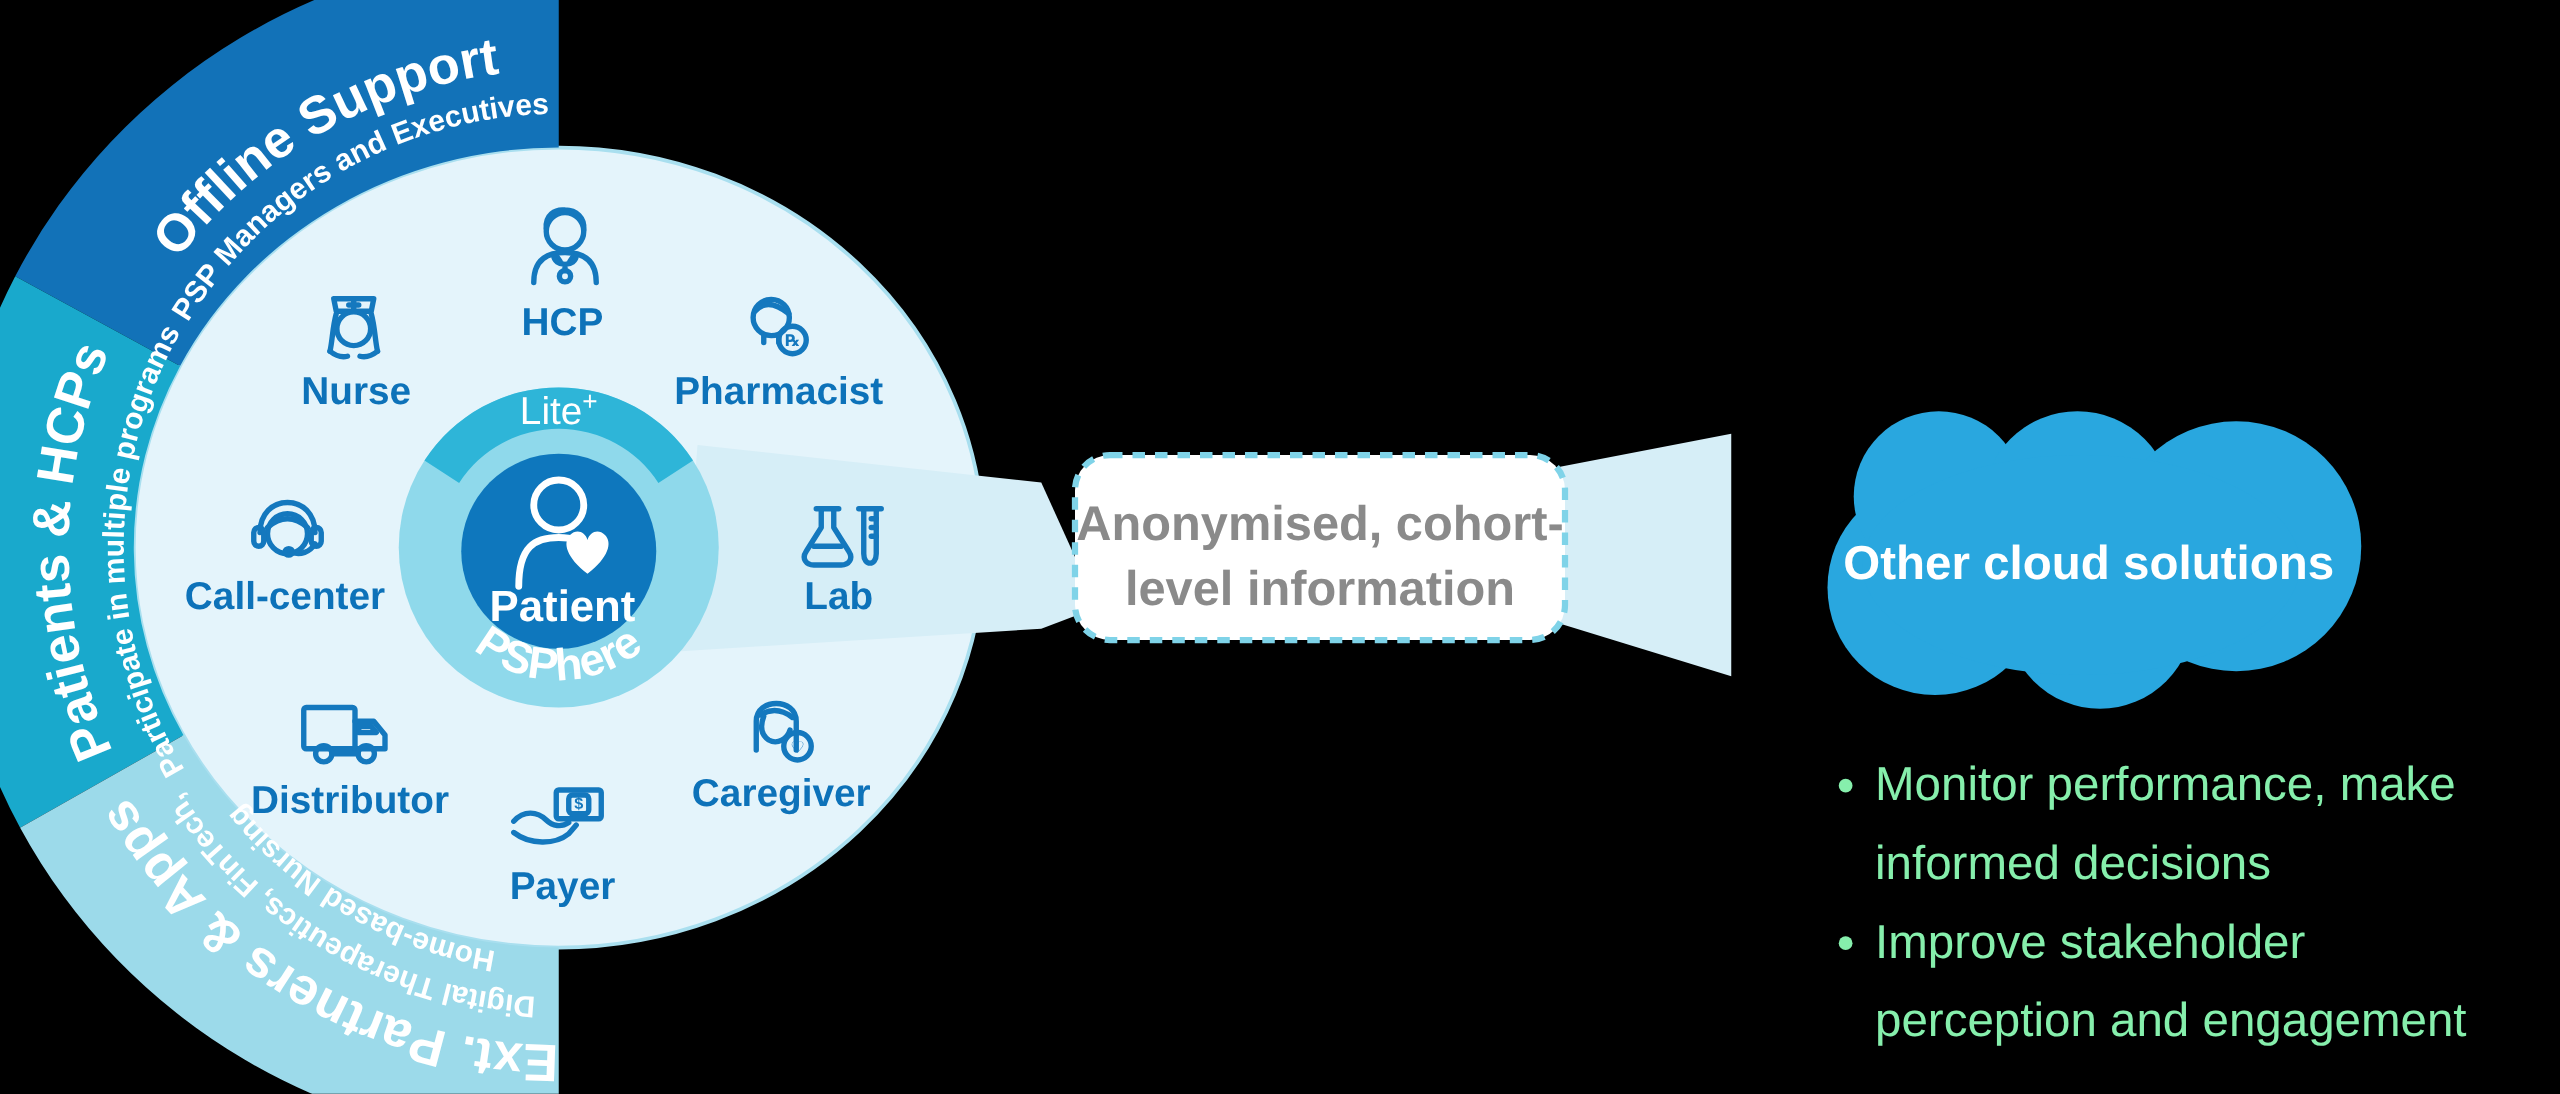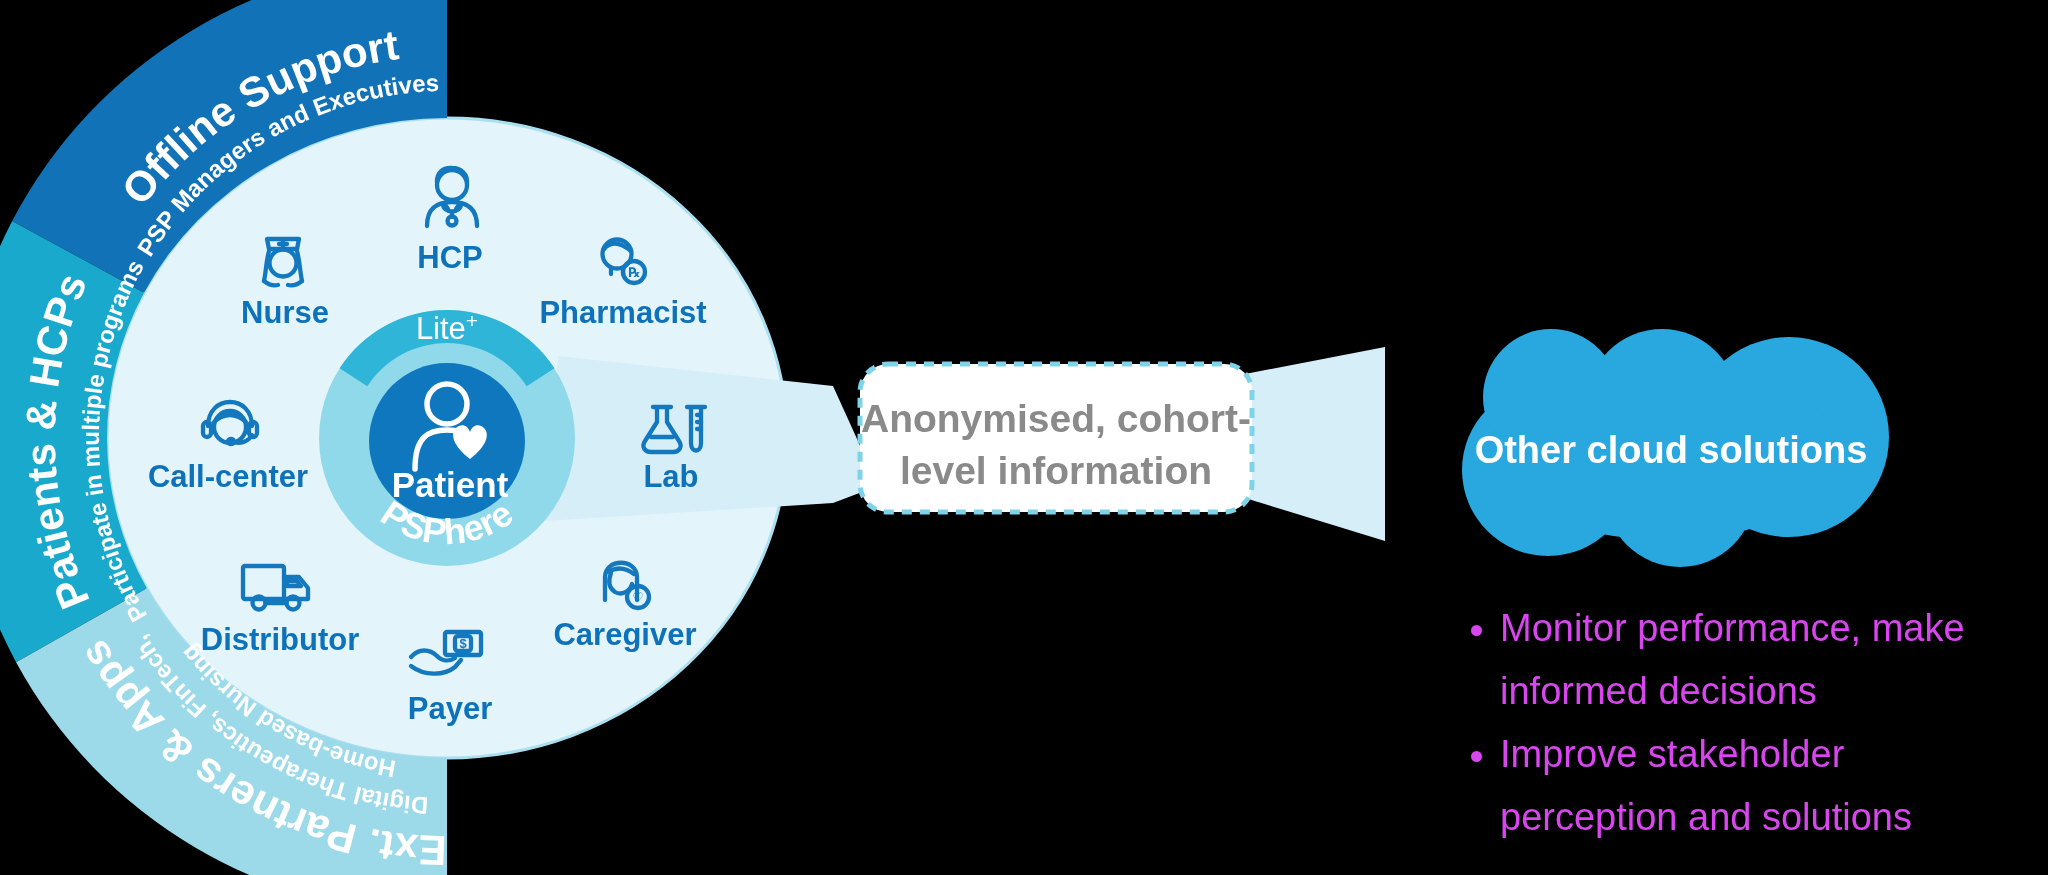--- a/index.html
+++ b/index.html
@@ -8,21 +8,21 @@
   #stage{position:absolute;left:0;top:0;width:2048px;height:875px;}
   svg text{font-family:"Liberation Sans","DejaVu Sans",sans-serif;}
   .arc-title{font-size:42px;font-weight:bold;fill:#ffffff;}
   .arc-sub{font-size:24px;font-weight:bold;fill:#ffffff;}
   .lbl{font-size:31px;font-weight:bold;fill:#0d72b9;text-anchor:middle;}
   .icon{stroke:#1478be;stroke-width:4.3;fill:none;stroke-linecap:round;stroke-linejoin:round;}
   .badge{font-size:13px;font-weight:bold;fill:#1478be;text-anchor:middle;stroke:none;}
   .core-white{fill:#ffffff;}
   .box-text{font-size:39px;font-weight:bold;fill:#8a8a8a;text-anchor:middle;}
   .cloud-text{font-size:38px;font-weight:bold;fill:#ffffff;text-anchor:middle;}
-  #benefits{position:absolute;left:1440px;top:597px;width:575px;color:#d946ef;
+  #benefits{position:absolute;left:1440px;top:597px;width:575px;color:#86efac;
             font-size:38px;line-height:63px;}
   #benefits ul{margin:0;padding:0 0 0 60px;list-style:disc outside;}
   #benefits li{margin:0;padding:0;}
 </style>
 </head>
 <body>
 
 <div id="stage">
 <svg width="2048" height="875" viewBox="0 0 2048 875">
   <defs>
@@ -166,16 +166,16 @@
     <circle cx="1680" cy="492" r="75"></circle>
     <ellipse cx="1665" cy="452" rx="175" ry="88"></ellipse>
   </g>
   <text class="cloud-text" x="1671" y="463">Other cloud solutions</text>
 </svg>
 
 
 <div id="benefits">
   <ul>
     <li>Monitor performance, make informed decisions</li>
-    <li>Improve stakeholder perception and solutions</li>
+    <li>Improve stakeholder perception and engagement</li>
   </ul>
 </div>
 </div>
 
 </body></html>

